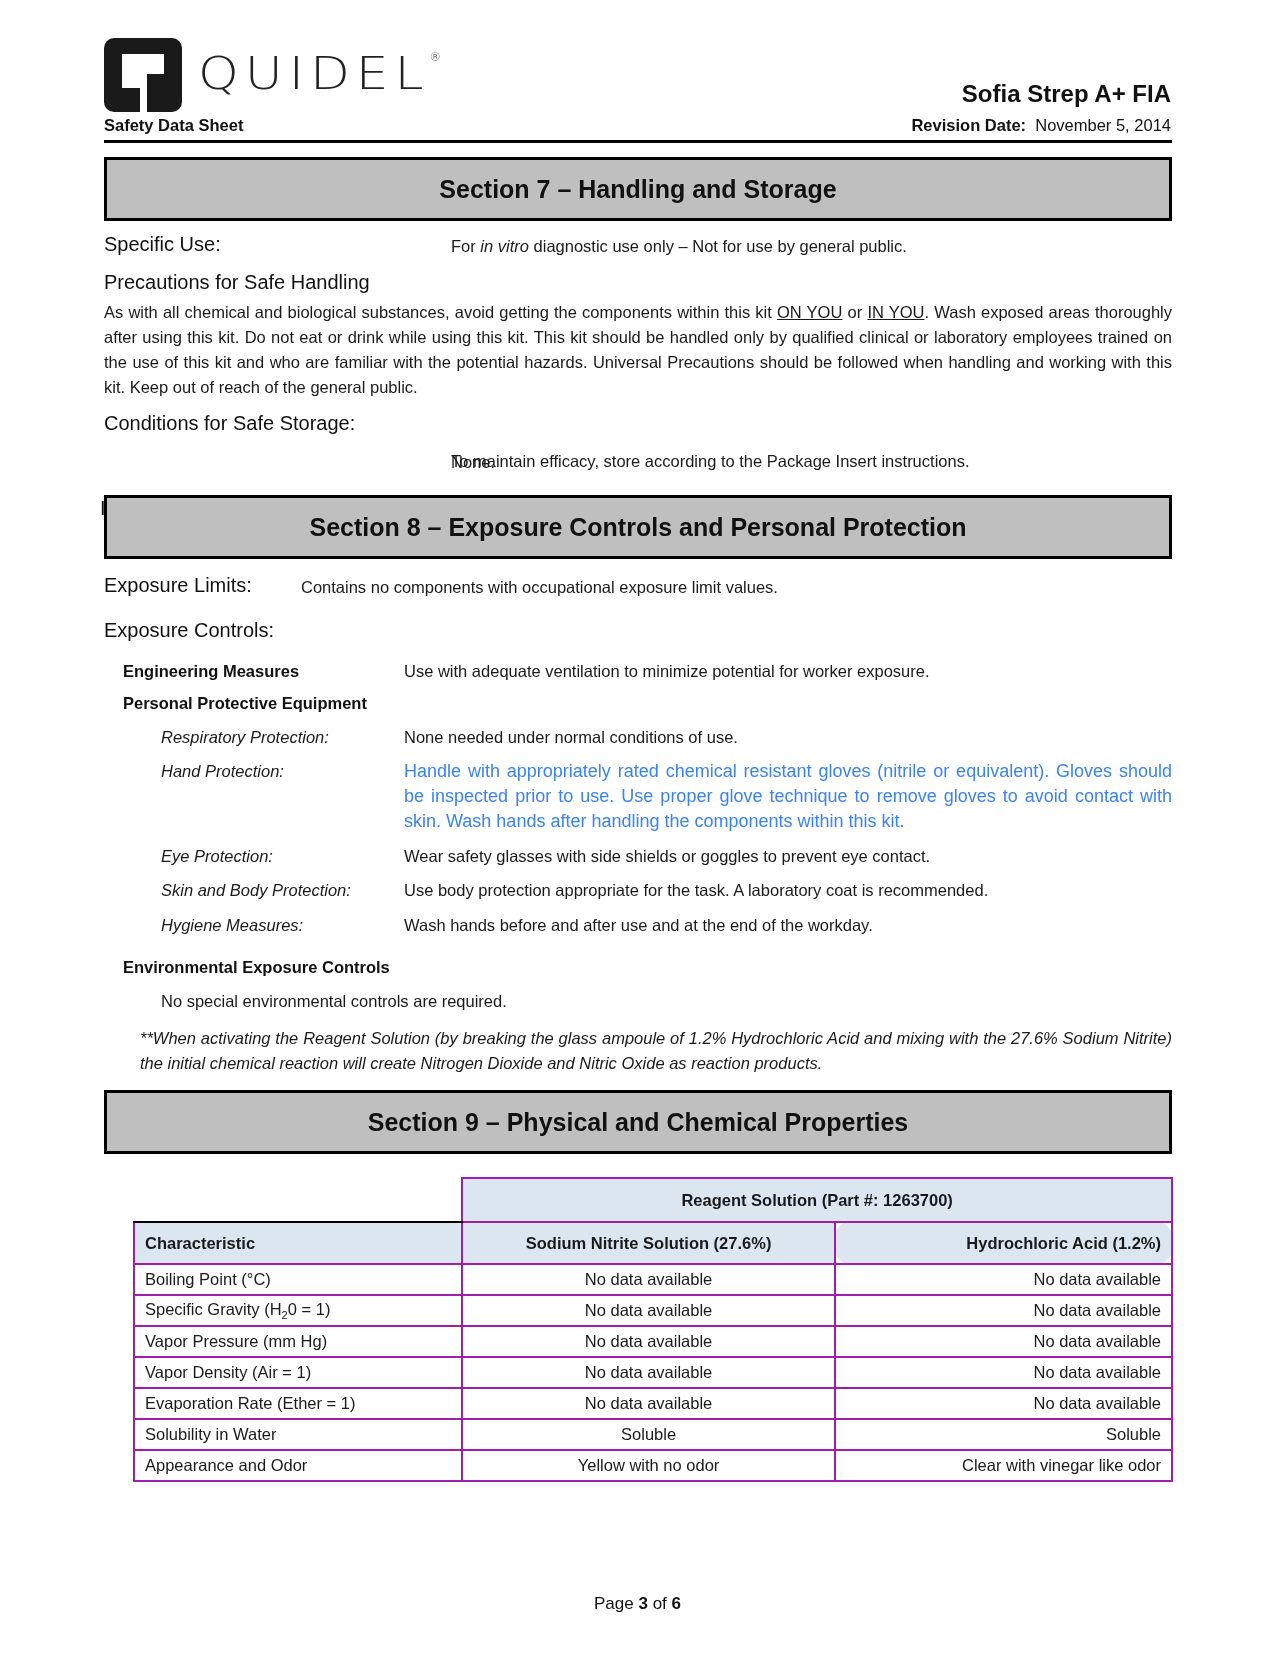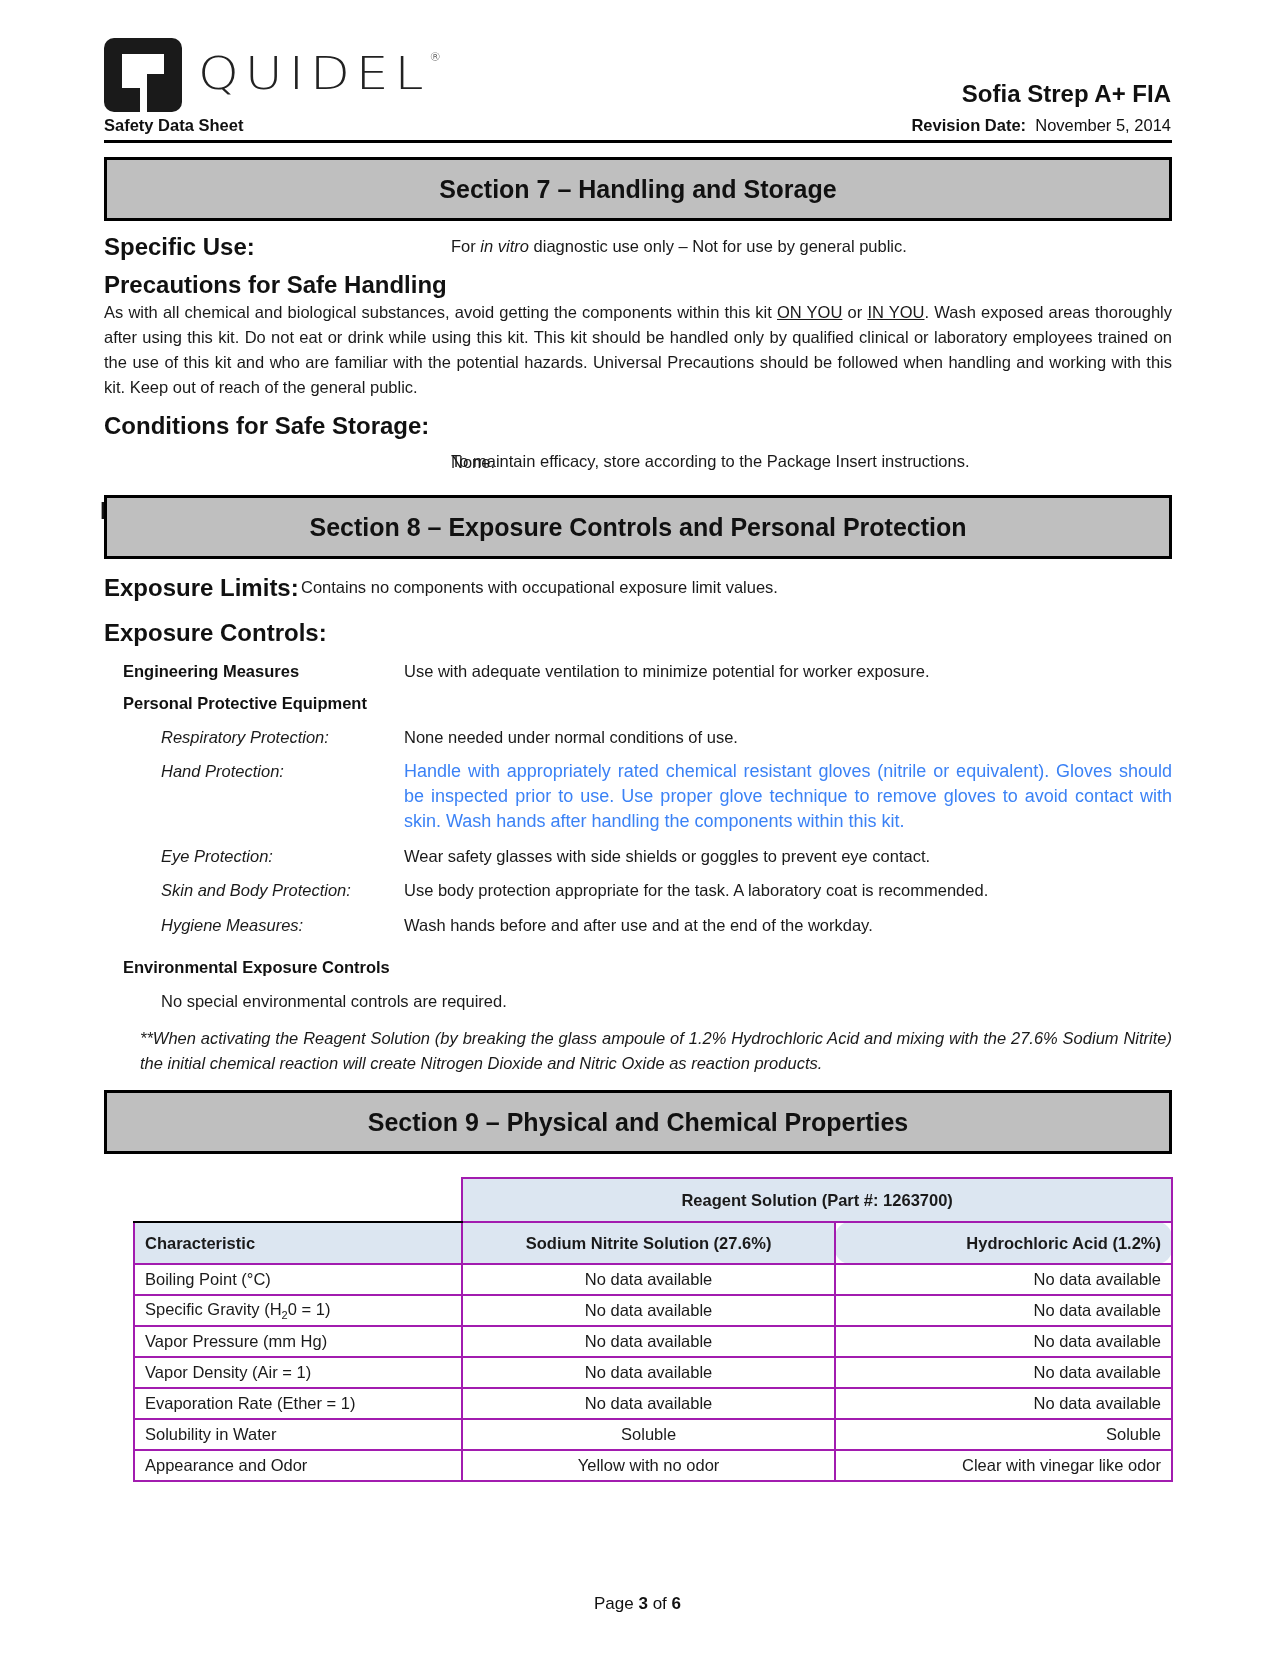--- a/index.html
+++ b/index.html
@@ -21,21 +21,21 @@
   .header-rule { left: 104px; top: 140px; width: 1068px; height: 3px; background: #000; }
 
   
   .section-box {
     position: absolute; left: 104px; width: 1062px; height: 58px;
     background: #bfbfbf; border: 3px solid #000;
     display: flex; align-items: center; justify-content: center;
     font-size: 25px; font-weight: bold; color: #111;
   }
 
-  .lbl-lg { font-size: 24px; font-weight: bold; }
+  .lbl-lg { font-size: 20px; font-weight: normal; }
   .txt { font-size: 16.5px; color: #1a1a1a; }
   .lbl-sm { font-size: 16.5px; font-weight: bold; }
   .ital { font-size: 16.5px; font-style: italic; color: #1a1a1a; }
 
   .para { left: 104px; width: 1068px; font-size: 16.5px; line-height: 25px; text-align: justify; color: #1a1a1a; }
   .para u { text-decoration: underline; }
 
   .hand { left: 404px; width: 768px; font-size: 18px; line-height: 25px; text-align: justify; color: #3b82f6; }
   .note { left: 140px; width: 1032px; font-size: 16.5px; line-height: 25px; font-style: italic; text-align: justify; color: #1a1a1a; }
 

